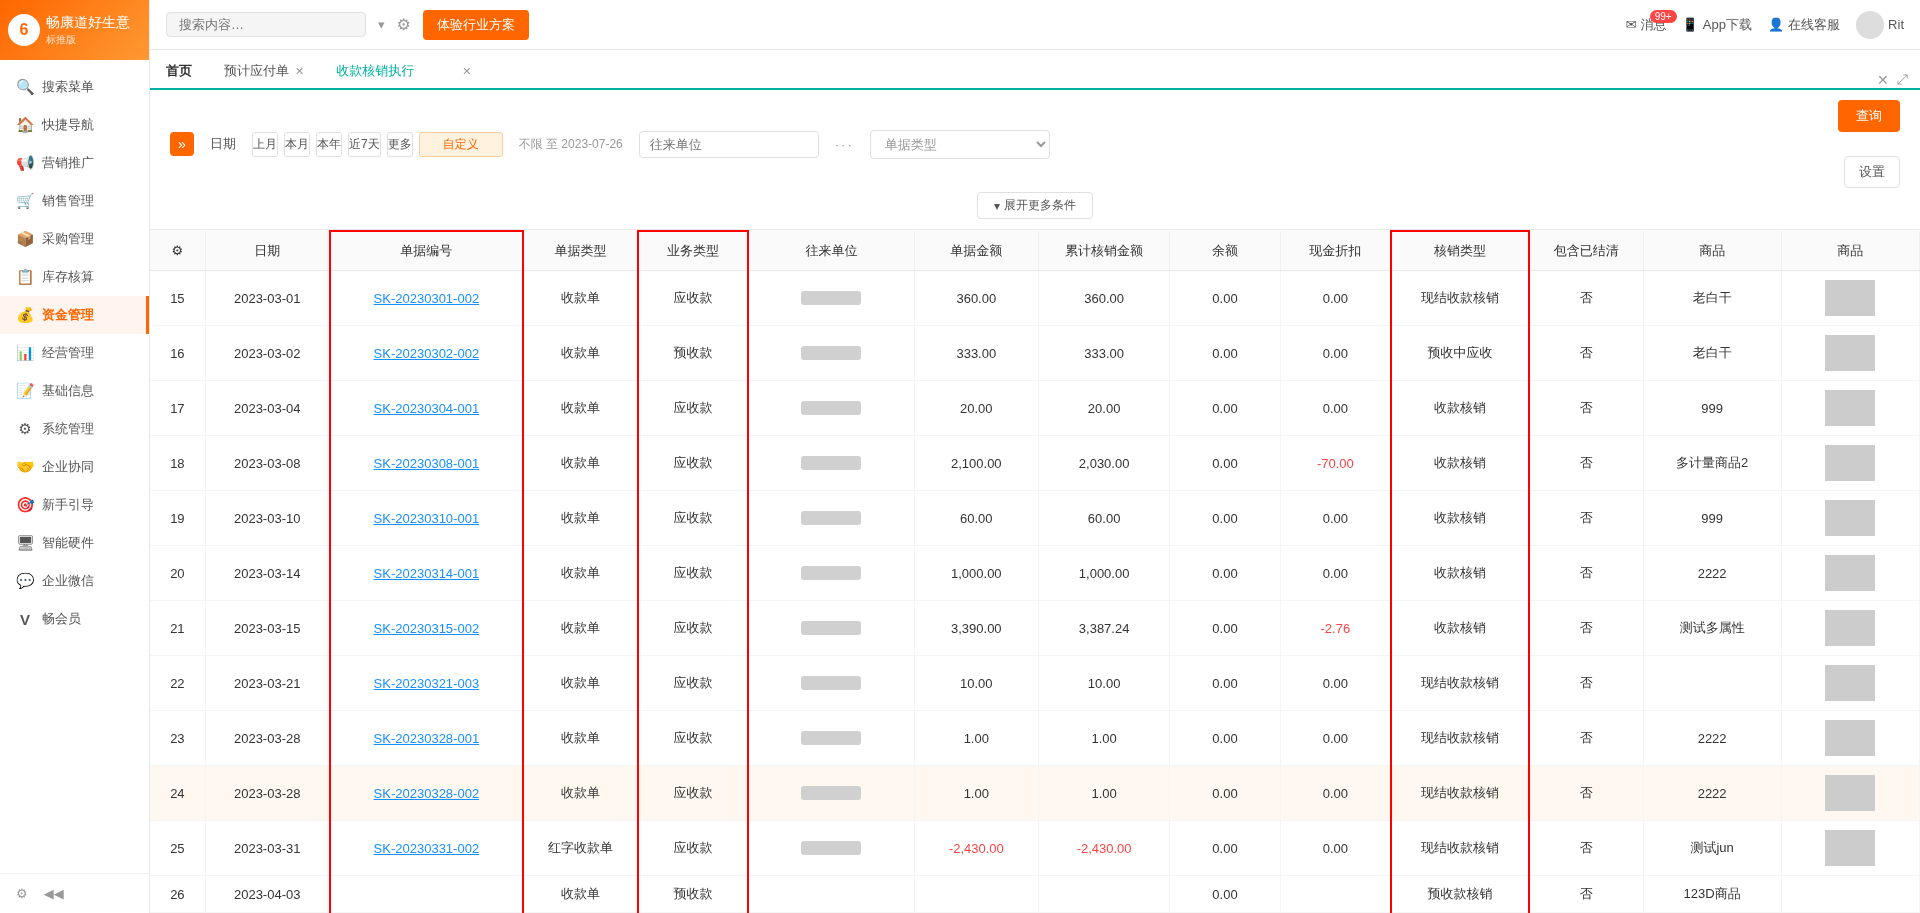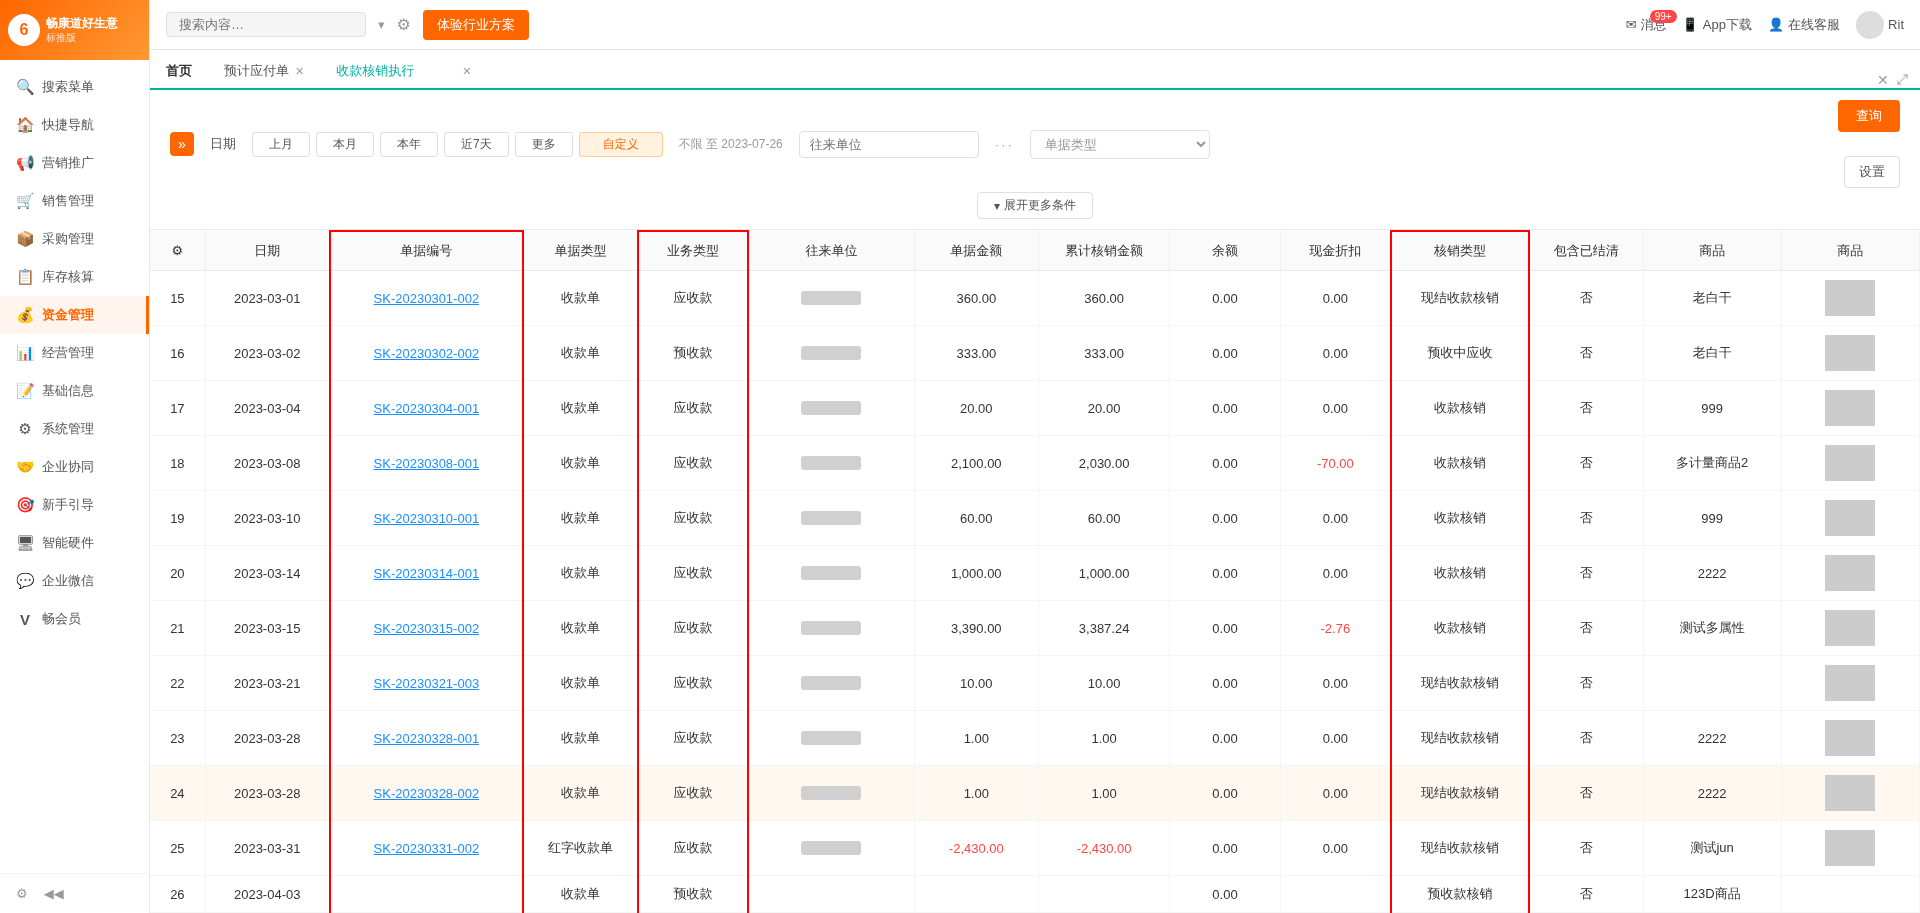--- a/index.html
+++ b/index.html
@@ -29,21 +29,21 @@
       background: #fff;
       border-radius: 50%;
       display: flex;
       align-items: center;
       justify-content: center;
       color: #ff6600;
       font-weight: bold;
       font-size: 16px;
       flex-shrink: 0;
     }
-    .sidebar-logo .logo-text { font-size: 12px; font-weight: bold; line-height: 1.4; }
+    .sidebar-logo .logo-text { font-size: 14px; font-weight: normal; line-height: 1.4; }
     .sidebar-logo .logo-tag { font-size: 10px; color: rgba(255,255,255,0.8); }
     .sidebar-nav { flex: 1; overflow-y: auto; padding: 8px 0; }
     .sidebar-item {
       display: flex;
       align-items: center;
       padding: 10px 16px;
       cursor: pointer;
       color: #555;
       gap: 8px;
       font-size: 13px;
@@ -231,21 +231,21 @@
       display: flex;
       align-items: center;
       justify-content: center;
     }
     .filter-label { color: #555; font-size: 13px; white-space: nowrap; }
     .filter-date-btns { display: flex; gap: 6px; align-items: center; }
     .filter-date-btn {
       border: 1px solid #e0e0e0;
       background: #fff;
       border-radius: 3px;
-      padding: 3px 16px;
+      padding: 3px 0;
       cursor: pointer;
       font-size: 12px;
       color: #555;
     }
     .filter-date-custom {
       background: #fff3e0;
       color: #ff6600;
       border: 1px solid #ffcc99;
       border-radius: 3px;
       padding: 3px 23px;

